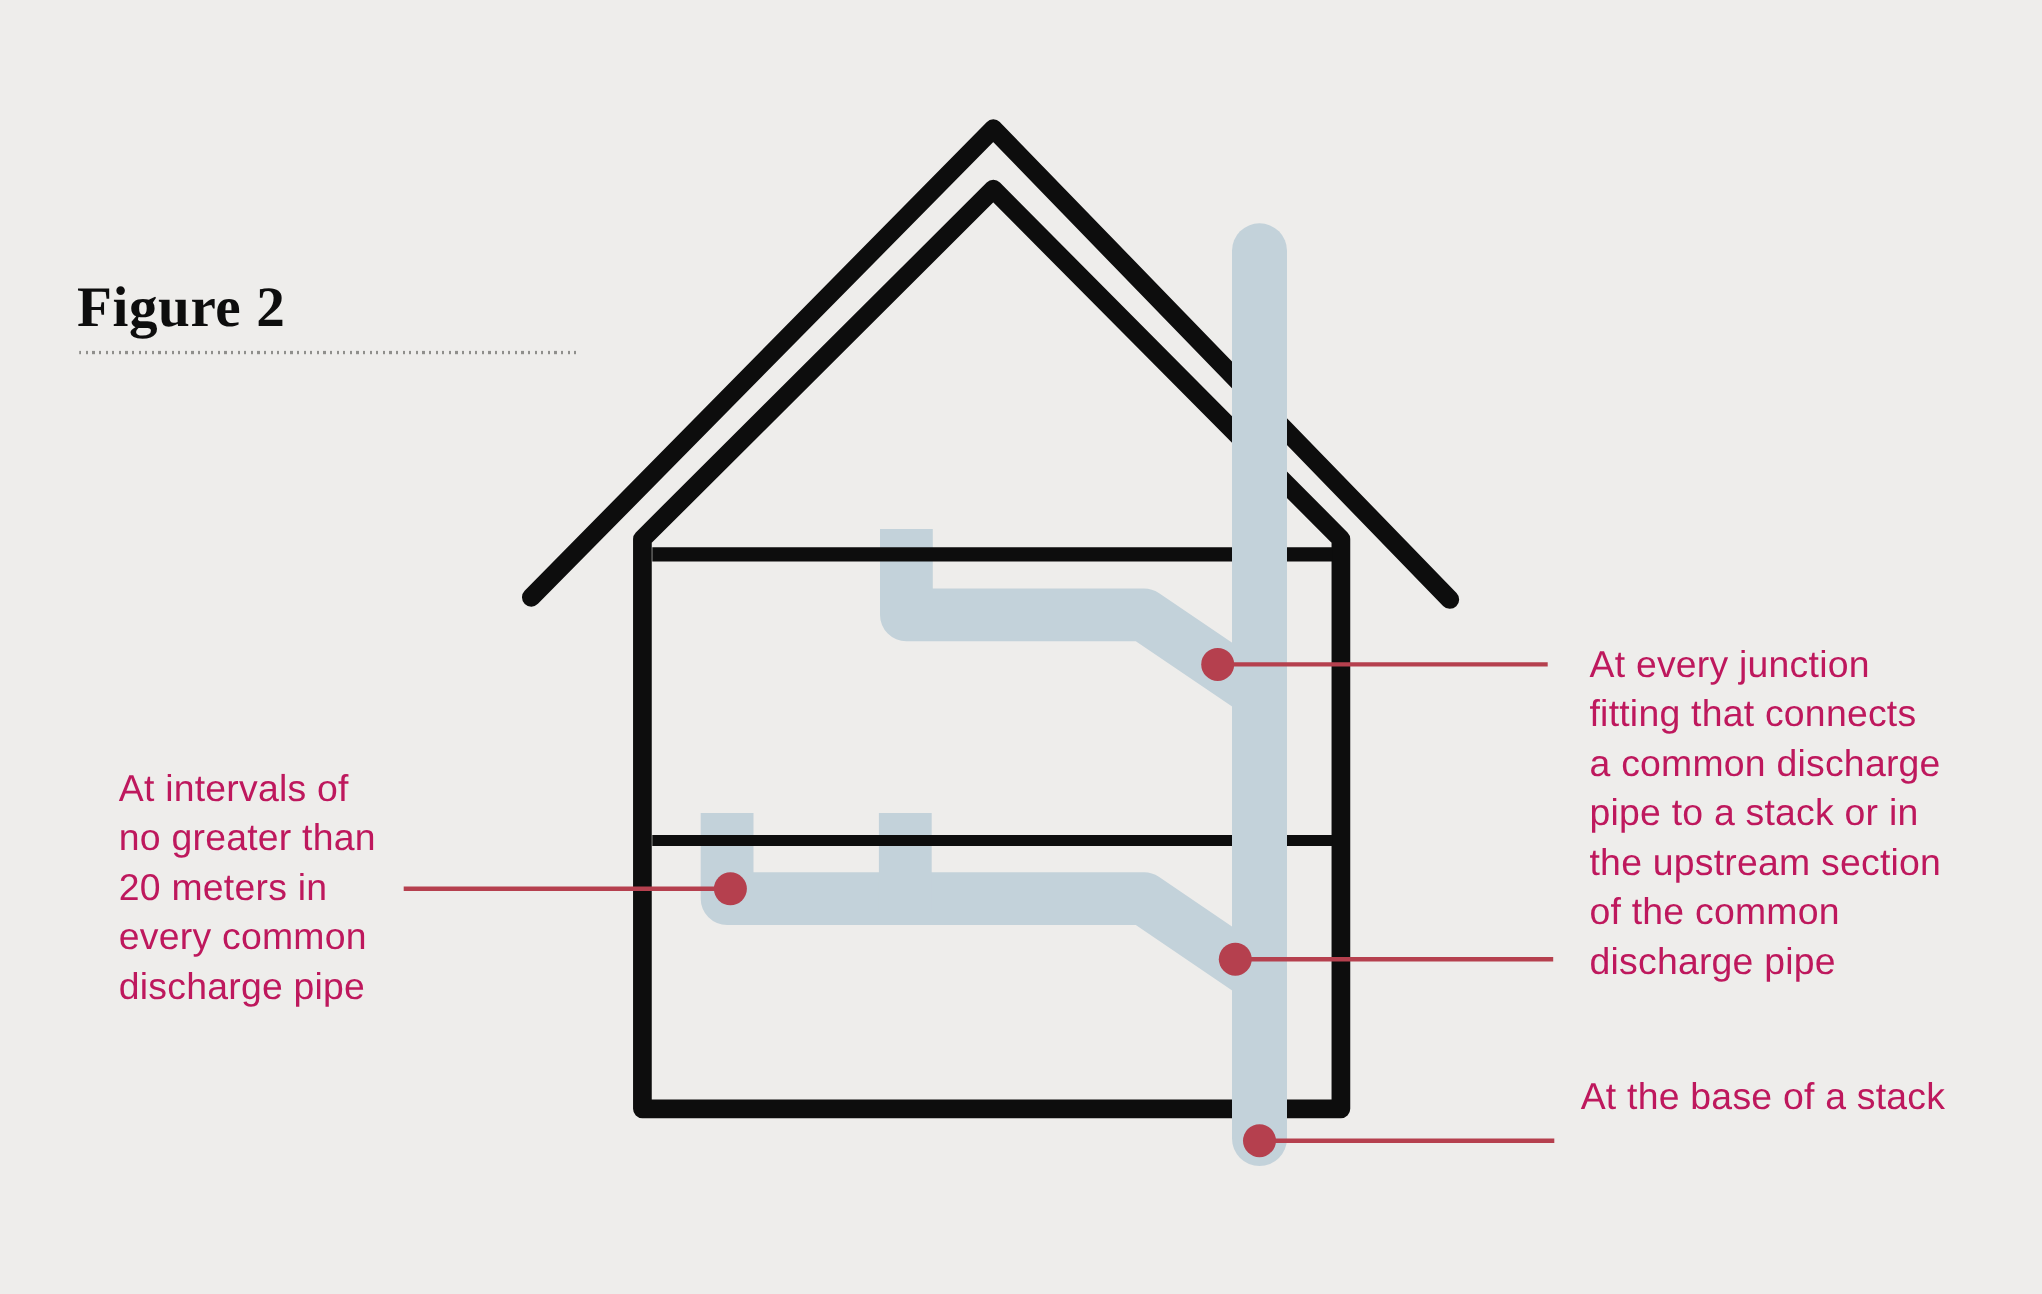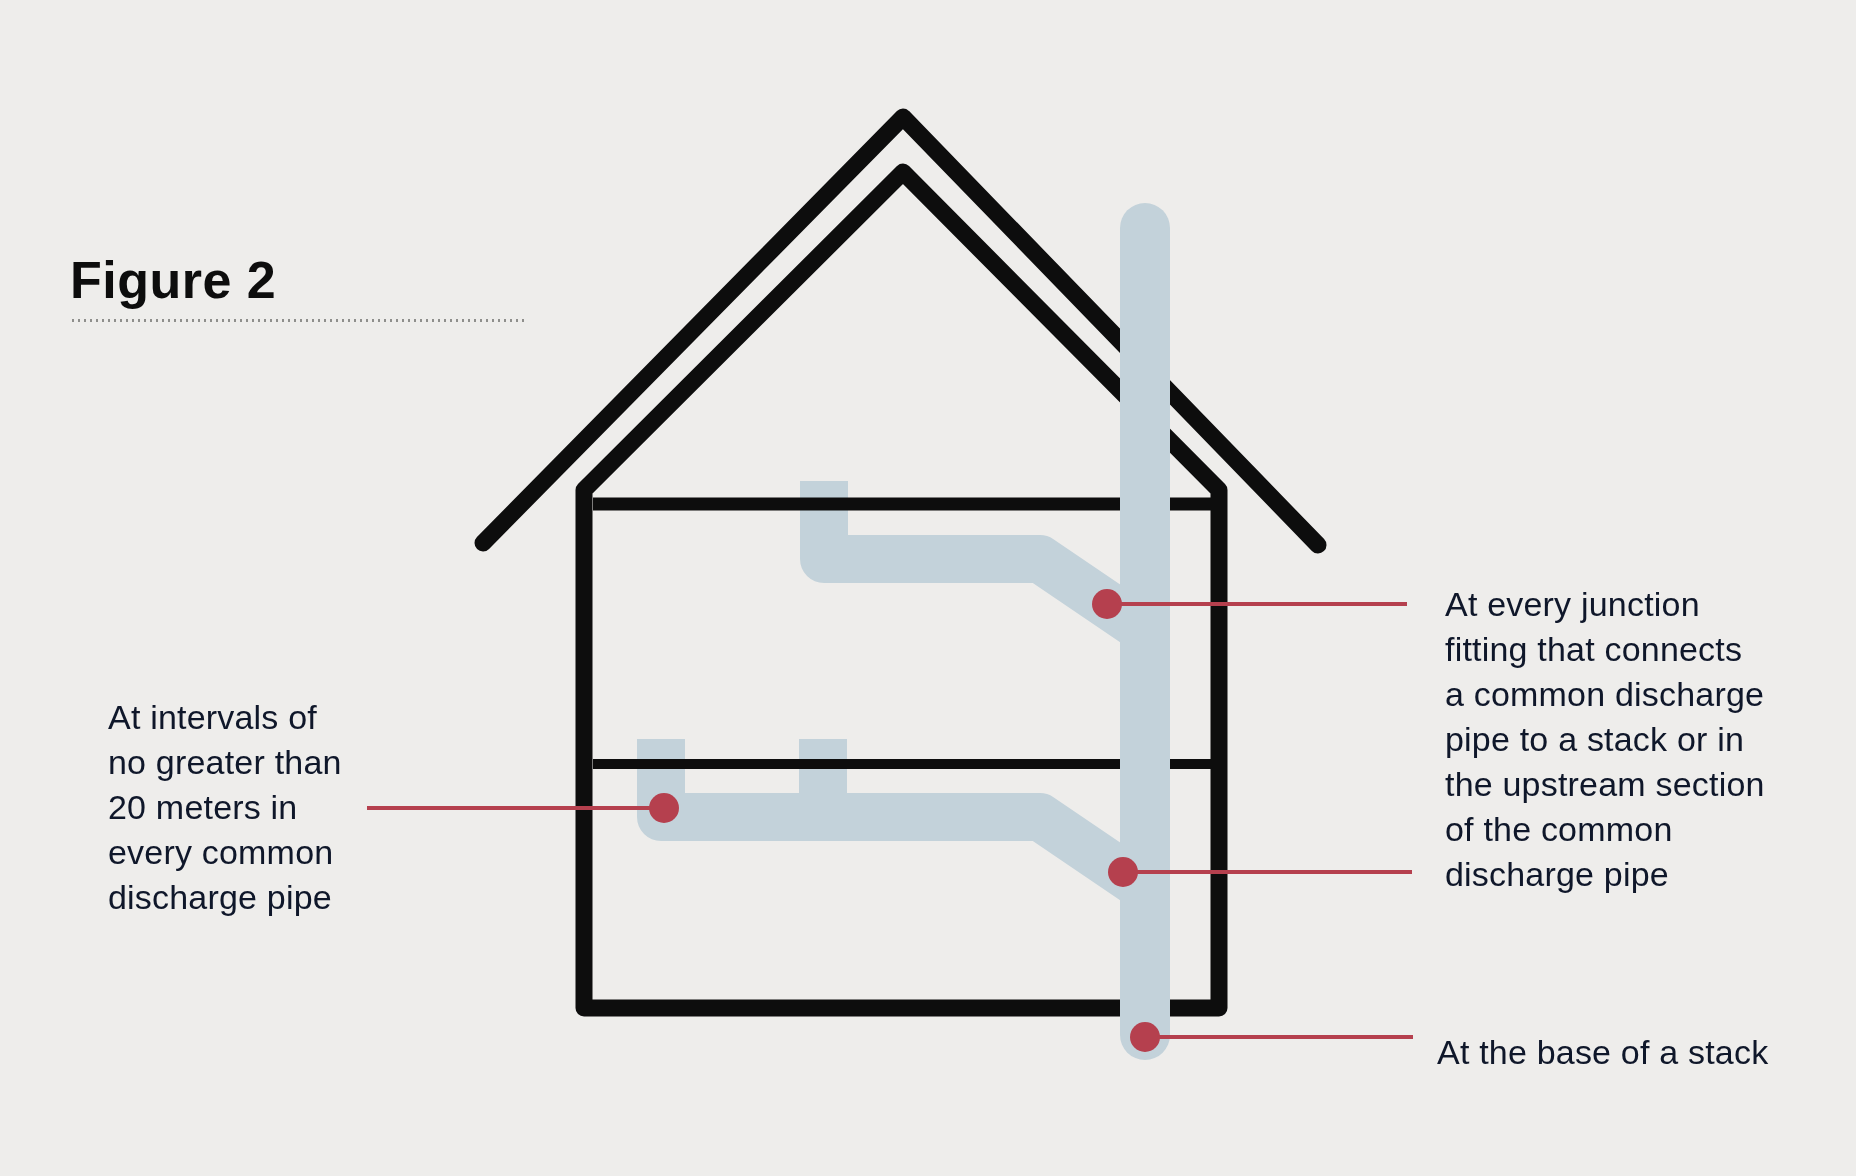--- a/index.html
+++ b/index.html
@@ -7,35 +7,35 @@
   .stage{
     position:relative;
     width:1856px;height:1176px;
     background:#eeedeb;
     overflow:hidden;
   }
   .diagram-svg{position:absolute;left:0;top:0;width:1856px;height:1176px;}
   .figure-title{
     position:absolute;left:70px;top:254px;
     font-size:52px;font-weight:bold;color:#0d0d0d;
-    letter-spacing:0.5px;line-height:1;
+    letter-spacing:0.5px;line-height:1;font-family:Liberation Serif, serif;
   }
   .title-divider{
     position:absolute;left:72px;top:319px;
     width:452px;height:3px;
     background:repeating-linear-gradient(to right,#8f8f8c 0 2px,rgba(0,0,0,0) 2px 6px);
   }
   .annotation{
     position:absolute;
     font-size:34px;line-height:45px;letter-spacing:0.2px;
-    color:#0f172a;white-space:pre-line;
+    color:#be185d;white-space:pre-line;
   }
   .annotation.interval{left:108px;top:695px;}
   .annotation.junction{left:1445px;top:582px;}
-  .annotation.base{left:1437px;top:1030px;white-space:nowrap;}
+  .annotation.base{left:1437px;top:975px;white-space:nowrap;}
 </style>
 </head>
 <body>
 
 <div class="stage">
 
   <svg class="diagram-svg" viewBox="0 0 1856 1176" xmlns="http://www.w3.org/2000/svg" aria-hidden="true">
 
     <path d="M483 543 L903 117 L1318 545" fill="none" stroke-width="17" stroke-linecap="round" stroke-linejoin="round" stroke="#0d0d0d"></path>
     <path d="M903 172 L584 490 L584 1008 L1219 1008 L1219 490 Z" fill="none" stroke-width="17" stroke-linejoin="round" stroke="#0d0d0d"></path>

